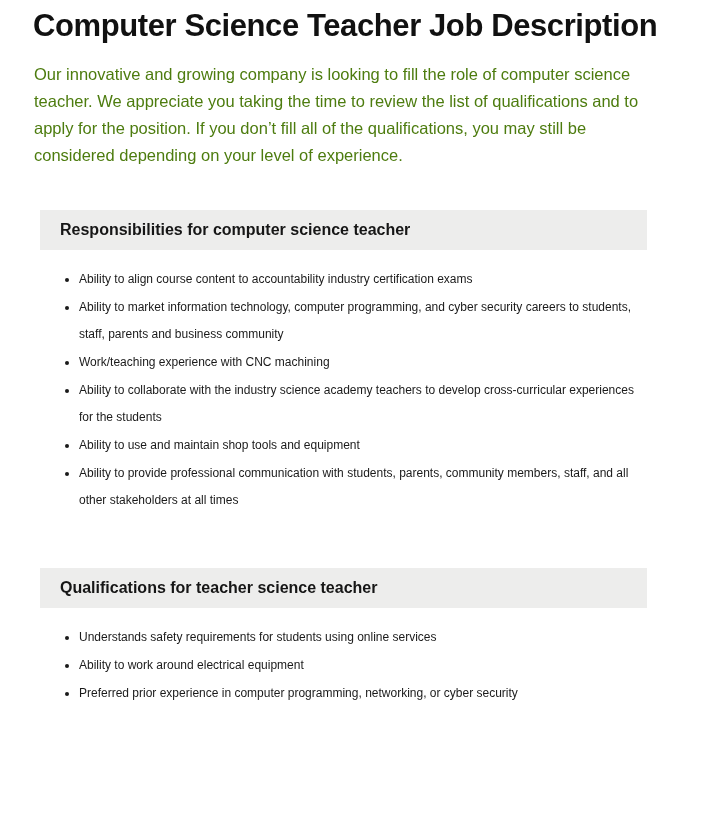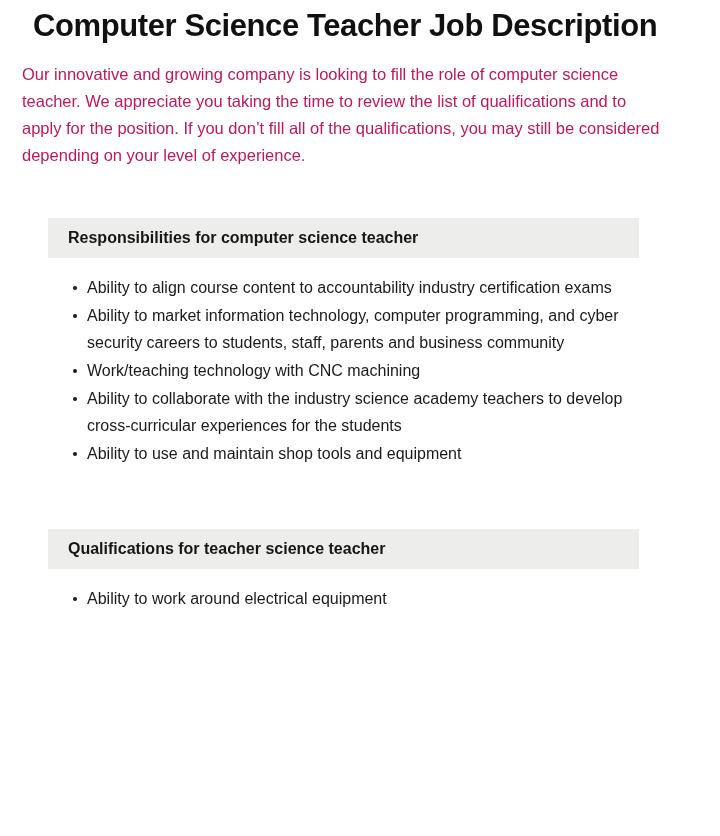--- a/index.html
+++ b/index.html
@@ -24,28 +24,28 @@
     margin: 0;
     padding: 5px 22px 0 33px;
     font-size: 31px;
     line-height: 42px;
     font-weight: 700;
     letter-spacing: -0.4px;
     color: #111111;
   }
   .intro {
     margin: 0;
-    padding: 14px 24px 0 22px;
+    padding: 14px 24px 0 34px;
     font-size: 16.5px;
     line-height: 27px;
-    color: #be185d;
+    color: #4d7c0f;
     max-width: 676px;
   }
   .section {
-    margin: 16px;
+    margin: 8px;
     padding: 12px;
   }
   .section-header {
     margin: 21px 25px 0 20px;
     padding: 10px 0 10px 20px;
     background: #ededec;
     font-size: 16px;
     line-height: 20px;
     font-weight: 700;
     color: #161616;
@@ -53,21 +53,21 @@
   }
   .bullet-list {
     list-style: none;
     margin: 0;
     padding: 16px 24px 0 45px;
   }
   .bullet-list li {
     position: relative;
     padding-left: 14px;
     margin: 0 0 1px 0;
-    font-size: 16px;
+    font-size: 12px;
     line-height: 27px;
     color: #1a1a1a;
   }
   .bullet-list li::before {
     content: "";
     position: absolute;
     left: 0;
     top: 12px;
     width: 4px;
     height: 4px;
@@ -84,26 +84,29 @@
 
   <h1 class="doc-title">Computer Science Teacher Job Description</h1>
 
   <p class="intro">Our innovative and growing company is looking to fill the role of computer science teacher. We appreciate you taking the time to review the list of qualifications and to apply for the position. If you don’t fill all of the qualifications, you may still be considered depending on your level of experience.</p>
 
   <section class="section section-responsibilities">
     <div class="section-header">Responsibilities for computer science teacher</div>
     <ul class="bullet-list">
       <li>Ability to align course content to accountability industry certification exams</li>
       <li>Ability to market information technology, computer programming, and cyber security careers to students, staff, parents and business community</li>
-      <li>Work/teaching technology with CNC machining</li>
+      <li>Work/teaching experience with CNC machining</li>
       <li>Ability to collaborate with the industry science academy teachers to develop cross-curricular experiences for the students</li>
       <li>Ability to use and maintain shop tools and equipment</li>
+      <li>Ability to provide professional communication with students, parents, community members, staff, and all other stakeholders at all times</li>
     </ul>
   </section>
 
   <section class="section section-qualifications">
     <div class="section-header">Qualifications for teacher science teacher</div>
     <ul class="bullet-list">
+      <li>Understands safety requirements for students using online services</li>
       <li>Ability to work around electrical equipment</li>
+      <li>Preferred prior experience in computer programming, networking, or cyber security</li>
     </ul>
   </section>
 
 </div>
 
 </body></html>

